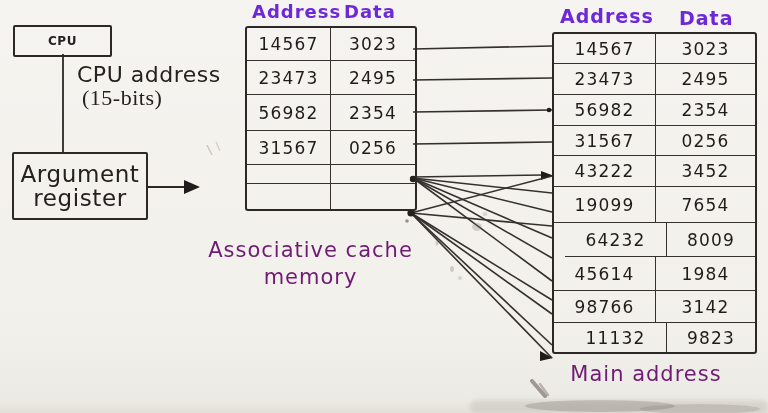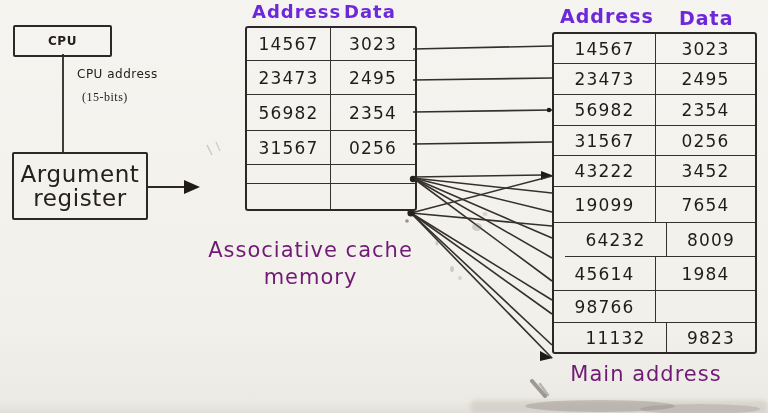--- a/index.html
+++ b/index.html
@@ -8,21 +8,21 @@
     font-family:"DejaVu Sans", sans-serif;
     background:linear-gradient(180deg,#f6f4f0 0%,#f2f0ea 80%,#eceae4 97%,#e2dfd9 100%);
     color:#2b2826;
   }
   .abs{position:absolute;}
   .box{border:2.2px solid #2b2826;border-radius:2px;display:flex;flex-direction:column;
        align-items:center;justify-content:center;background:transparent;z-index:2;}
   .hand{letter-spacing:0.6px;color:#242120;}
   .hdr{font-size:18px;font-weight:bold;letter-spacing:1px;color:#6d28d9;z-index:2;}
   .caption{font-size:21px;letter-spacing:1px;text-align:center;color:#701a75;z-index:2;line-height:27px;}
-  .note{font-size:12px;letter-spacing:0.5px;line-height:23px;color:#242120;z-index:2;}
+  .note{font-size:22px;letter-spacing:0.5px;line-height:23px;color:#242120;z-index:2;}
   .tbl{border:2.2px solid #2b2826;border-radius:3px;z-index:2;background:transparent;}
   .trow{display:flex;box-sizing:border-box;border-bottom:1.7px solid #35312f;}
   .trow:last-child{border-bottom:none;}
   .cell{display:flex;align-items:center;justify-content:center;font-size:17px;
         letter-spacing:1.2px;color:#1f1c1b;box-sizing:border-box;}
   .cache-tbl .cell.addr{width:84px;border-right:1.7px solid #35312f;}
   .cache-tbl .cell.data{flex:1;}
   .mm-tbl .cell.addr{width:102px;border-right:1.7px solid #35312f;}
   .mm-tbl .cell.data{flex:1;}
   svg{position:absolute;left:0;top:0;z-index:1;pointer-events:none;}
@@ -166,20 +166,21 @@
     <div class="trow" style="height: 34px; margin-left: 11px;">
       <div class="cell addr">64232</div>
       <div class="cell data">8009</div>
     </div>
     <div class="trow" style="height: 34px;">
       <div class="cell addr">45614</div>
       <div class="cell data">1984</div>
     </div>
     <div class="trow" style="height: 32px;">
       <div class="cell addr">98766</div>
+      <div class="cell data">3142</div>
     </div>
     <div class="trow" style="height: 29px; padding-left: 11px;">
       <div class="cell addr">11132</div>
       <div class="cell data">9823</div>
     </div>
   </div>
 
 <div class="abs caption" style="left:556px;top:361px;width:180px;">Main address</div>
 
 <div class="smudge" style="left:470px;top:400px;width:298px;height:13px;background:#b9b2ab;opacity:0.35;filter:blur(2px);border-radius:6px;"></div>

